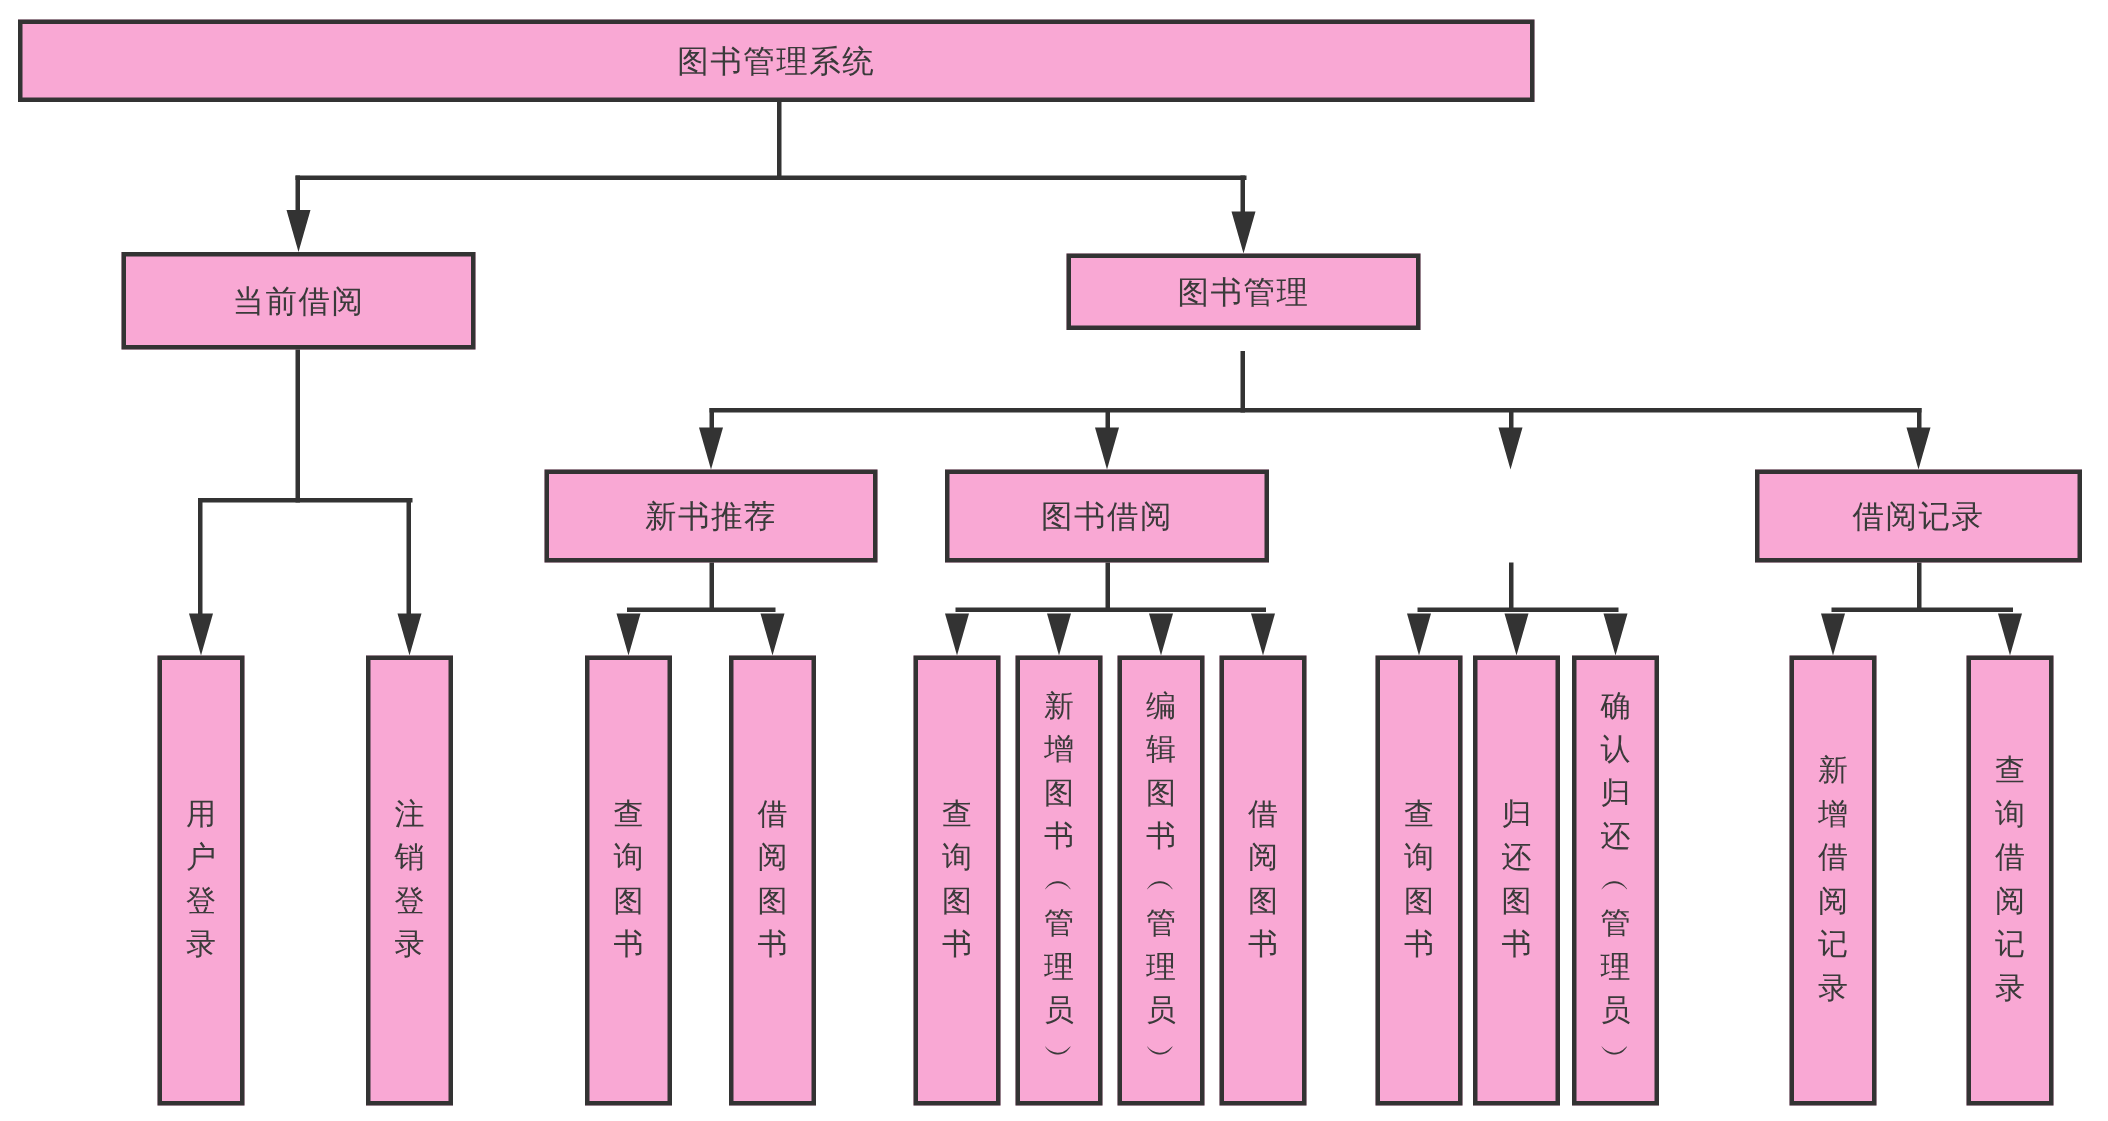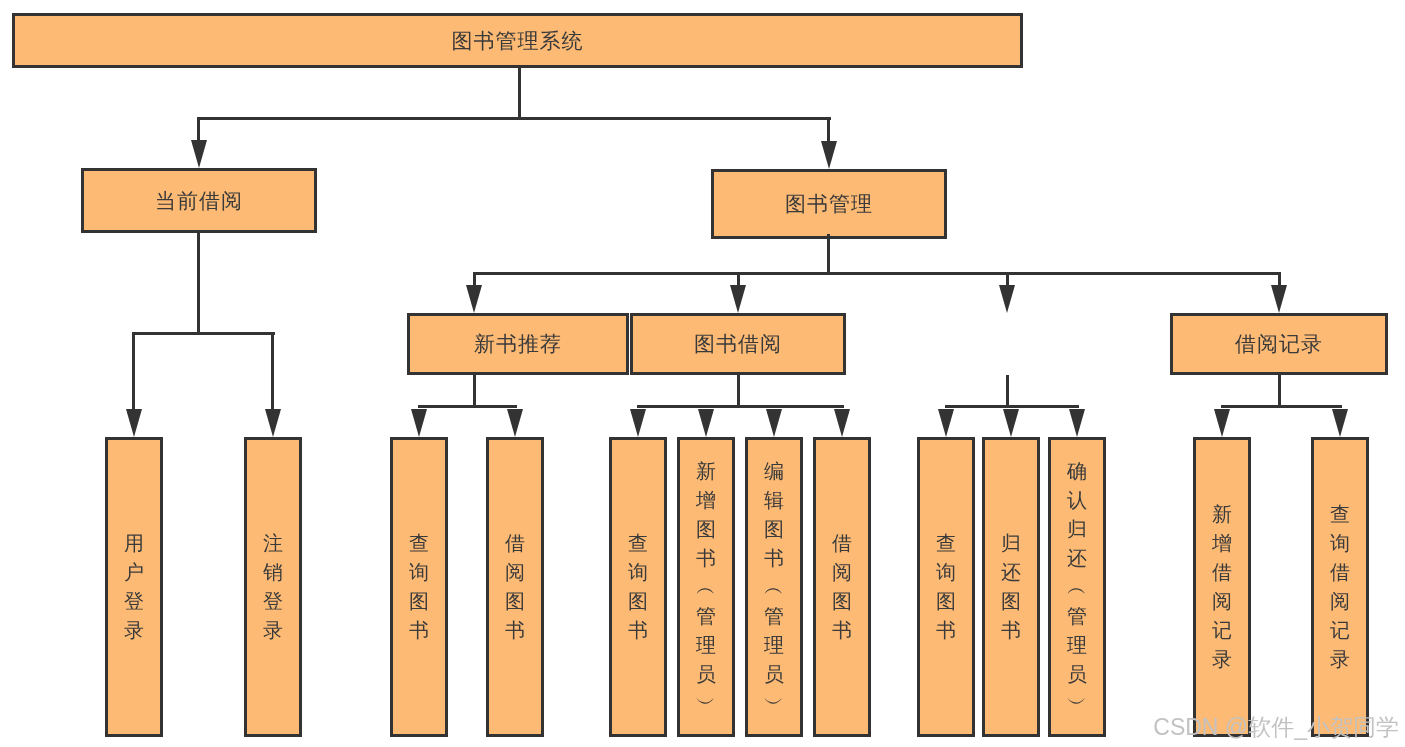--- a/index.html
+++ b/index.html
@@ -8,21 +8,21 @@
     width: 1405px;
     height: 747px;
     background: #ffffff;
     overflow: hidden;
     font-family: "Liberation Sans", "DejaVu Sans", sans-serif;
     color: #3a3a3a;
   }
   .box {
     position: absolute;
     box-sizing: border-box;
-    background: #fdba74;
+    background: #f9a8d4;
     border: 3px solid #333333;
     display: flex;
     align-items: center;
     justify-content: center;
   }
   .hlabel {
     font-size: 21px;
     letter-spacing: 1px;
     color: #3a3a3a;
     white-space: nowrap;
@@ -64,21 +64,21 @@
   <div class="vline" style="left:518px; top:66px; height:54px;"></div>
   <div class="hline" style="left:197px; top:117px; width:634px;"></div>
   <div class="vline" style="left:197px; top:117px; height:26px;"></div>
   <div class="arrow" style="left:191px; top:140px;"></div>
   <div class="vline" style="left:827px; top:117px; height:26px;"></div>
   <div class="arrow" style="left:821px; top:141px;"></div>
 
   <div class="box" style="left:81px; top:168px; width:236px; height:65px;">
     <span class="hlabel">当前借阅</span>
   </div>
-  <div class="box" style="left:711px; top:169px; width:236px; height:70px;">
+  <div class="box" style="left:711px; top:169px; width:236px; height:51px;">
     <span class="hlabel">图书管理</span>
   </div>
 
   <div class="vline" style="left:197px; top:233px; height:102px;"></div>
   <div class="hline" style="left:132px; top:332px; width:143px;"></div>
   <div class="vline" style="left:132px; top:332px; height:80px;"></div>
   <div class="vline" style="left:271px; top:332px; height:80px;"></div>
   <div class="arrow" style="left:126px; top:409px;"></div>
   <div class="arrow" style="left:265px; top:409px;"></div>
 
@@ -86,21 +86,21 @@
   <div class="hline" style="left:473px; top:272px; width:808px;"></div>
   <div class="vline" style="left:473px; top:272px; height:16px;"></div>
   <div class="vline" style="left:737px; top:272px; height:16px;"></div>
   <div class="vline" style="left:1006px; top:272px; height:16px;"></div>
   <div class="vline" style="left:1278px; top:272px; height:16px;"></div>
   <div class="arrow" style="left:466px; top:285px;"></div>
   <div class="arrow" style="left:730px; top:285px;"></div>
   <div class="arrow" style="left:999px; top:285px;"></div>
   <div class="arrow" style="left:1271px; top:285px;"></div>
 
-  <div class="box" style="left:363px; top:313px; width:222px; height:62px;margin-left:44px;">
+  <div class="box" style="left:363px; top:313px; width:222px; height:62px;">
     <span class="hlabel">新书推荐</span>
   </div>
   <div class="box" style="left:630px; top:313px; width:216px; height:62px;justify-content:center;">
     <span class="hlabel">图书借阅</span>
   </div>
   <div class="box" style="left:1170px; top:313px; width:218px; height:62px;align-items:center;">
     <span class="hlabel">借阅记录</span>
   </div>
 
   <div class="vline" style="left:473px; top:375px; height:33px;"></div>
@@ -247,15 +247,14 @@
     <div class="vlabel">
         <span class="vchar">查</span>
         <span class="vchar">询</span>
         <span class="vchar">借</span>
         <span class="vchar">阅</span>
         <span class="vchar">记</span>
         <span class="vchar">录</span>
       </div>
   </div>
 
-  <div id="watermark">CSDN @软件_小贺同学</div>
 
 </div>
 
 </body></html>

